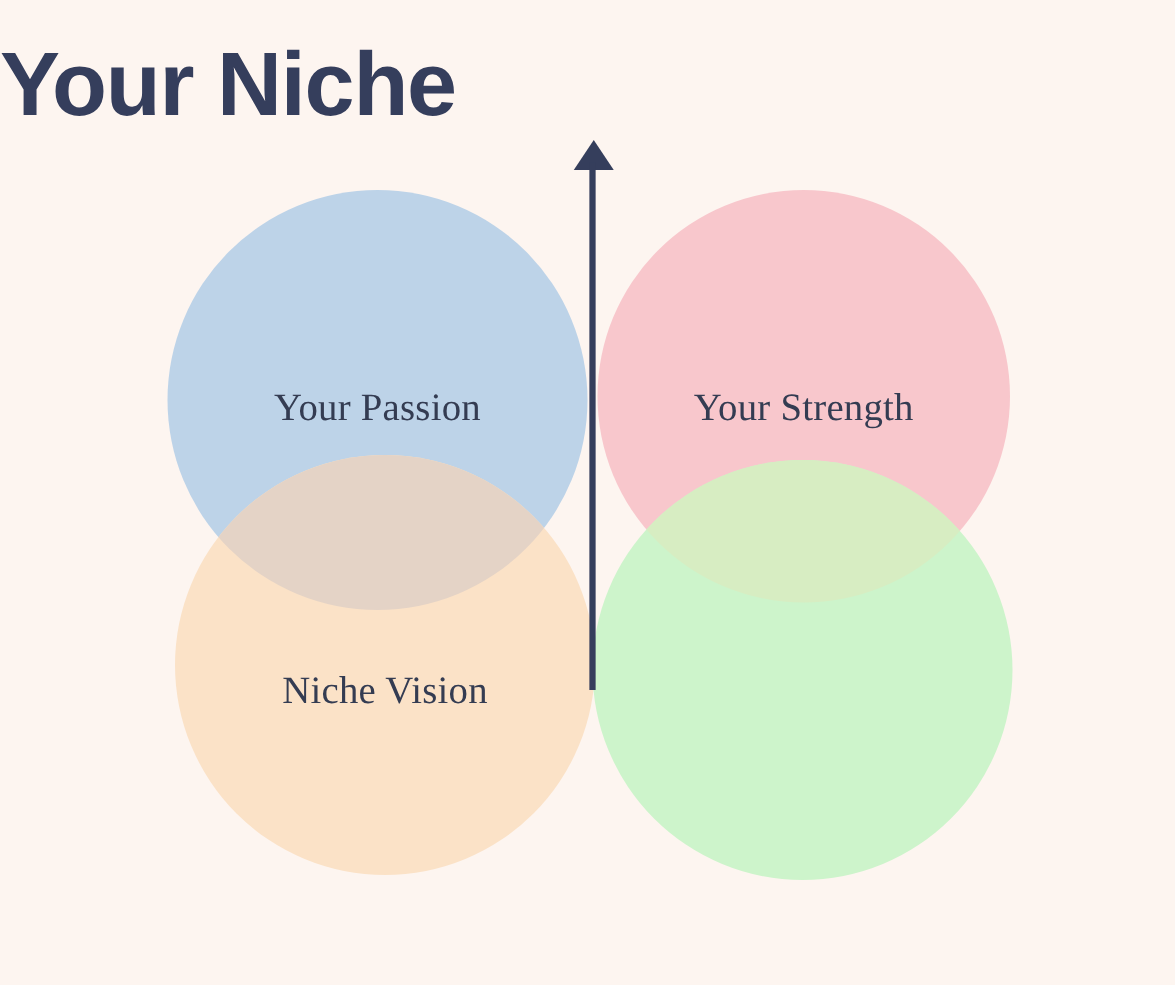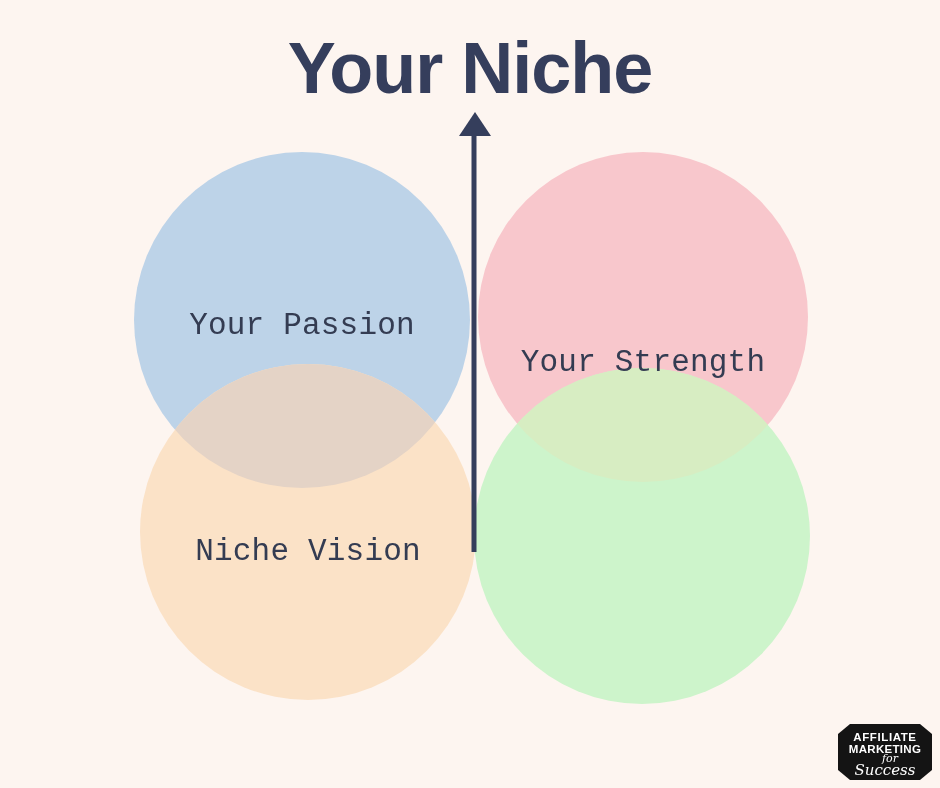--- a/index.html
+++ b/index.html
@@ -20,21 +20,21 @@
     background: #fdf5f0;
     overflow: hidden;
   }
 
   
   #page-title {
     position: absolute;
     left: 0;
     top: 32px;
     width: 940px;
-    text-align: center;
+    text-align: left;
     font-family: "Liberation Sans", sans-serif;
     font-weight: bold;
     font-size: 72px;
     letter-spacing: -1px;
     color: #353e5c;
     line-height: 1.0;
     white-space: nowrap;
   }
 
   
@@ -71,29 +71,29 @@
   .lens-wrap.bo .lens { left: -6px; top: -212px; width: 336px; height: 336px; background: #e4d3c6; }
   
   .lens-wrap.pg { left: 474px; top: 368px; width: 336px; height: 336px; }
   .lens-wrap.pg .lens { left: 4px; top: -216px; width: 330px; height: 330px; background: #d7edc2; }
 
   
   .label {
     position: absolute;
     text-align: center;
     color: #343c52;
-    font-family: Liberation Mono, monospace;
+    font-family: Liberation Serif, serif;
     font-weight: normal;
     font-size: 31px;
     line-height: 1.28;
     letter-spacing: 0.2px;
     white-space: pre-line;
   }
   .label.passion   { left: 134px; top: 306px; width: 336px; }
-  .label.strength  { left: 478px; top: 306px; width: 330px; margin-top: 37px; }
+  .label.strength  { left: 478px; top: 306px; width: 330px; }
   .label.vision    { left: 140px; top: 532px; width: 336px; }
   .label.audience  { left: 474px; top: 500px; width: 336px; }
 
   
   #up-arrow {
     position: absolute;
     left: 452px;
     top: 112px;
     width: 46px;
     height: 440px;
@@ -146,23 +146,14 @@
 
     <div id="up-arrow">
       <svg width="46" height="440" viewBox="0 0 46 440" xmlns="http://www.w3.org/2000/svg">
         <polygon points="23,0 39,24 7,24" fill="#353e5c"></polygon>
         <rect x="19.5" y="18" width="5" height="422" fill="#353e5c"></rect>
       </svg>
     </div>
 
   </div>
 
-  <div id="brand-badge">
-    <svg width="98" height="60" viewBox="0 0 98 60" xmlns="http://www.w3.org/2000/svg">
-      <path d="M14 2 H84 L96 12 V48 L84 58 H14 L2 48 V12 Z" fill="#141414"></path>
-      <text class="badge-line1" x="49" y="19" font-size="11.5" text-anchor="middle" letter-spacing="0.6">AFFILIATE</text>
-      <text class="badge-line2" x="49" y="31" font-size="11.5" text-anchor="middle" letter-spacing="0.3">MARKETING</text>
-      <text class="badge-script" x="54" y="40" font-size="11" text-anchor="middle">for</text>
-      <text class="badge-script" x="49" y="53" font-size="15" text-anchor="middle">Success</text>
-    </svg>
-  </div>
 
 </div>
 
 </body></html>

